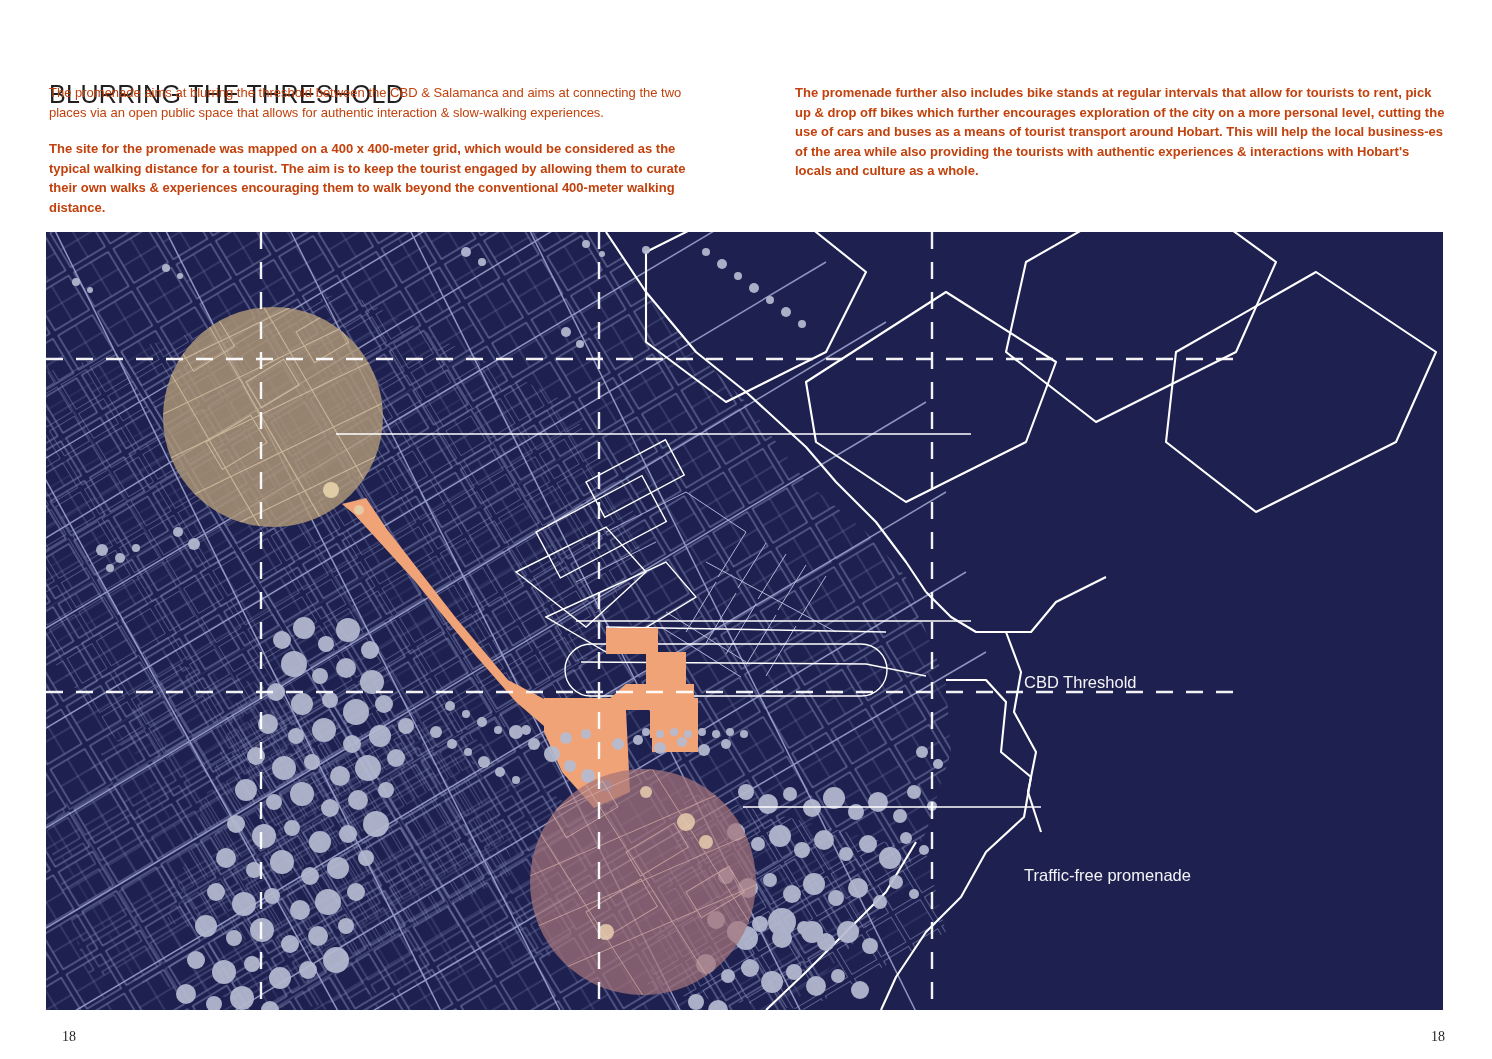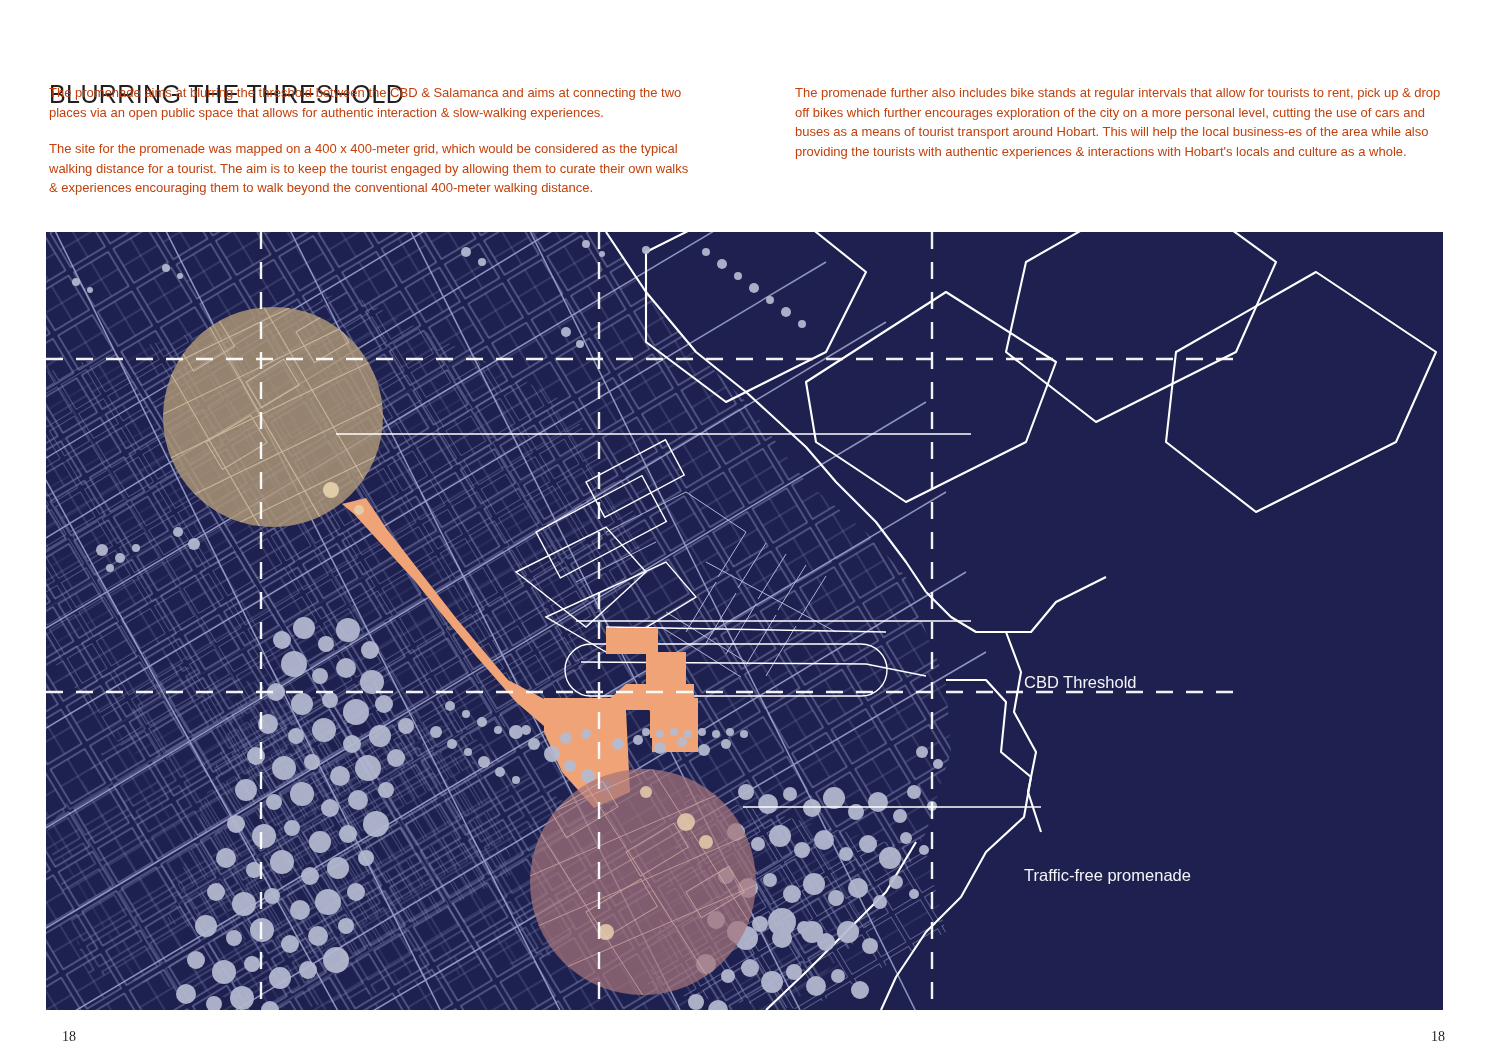--- a/index.html
+++ b/index.html
@@ -34,21 +34,21 @@
   .text-col {
     position: absolute;
     font-size: 13px;
     line-height: 19.5px;
     color: #c2410c;
     text-align: left;
   }
   #col-left  { left: 49px;  top: 83px; width: 650px; }
   #col-right { left: 795px; top: 83px; width: 650px; }
   .para { margin: 0 0 17px 0; }
-  .para:last-child { margin-bottom: 0; }
+  .para:last-child { margin-bottom: 0; font-weight: bold; }
 
   
   #map-figure {
     position: absolute;
     left: 46px;
     top: 232px;
     width: 1397px;
     height: 778px;
     background: #1e2150;
     overflow: hidden;

